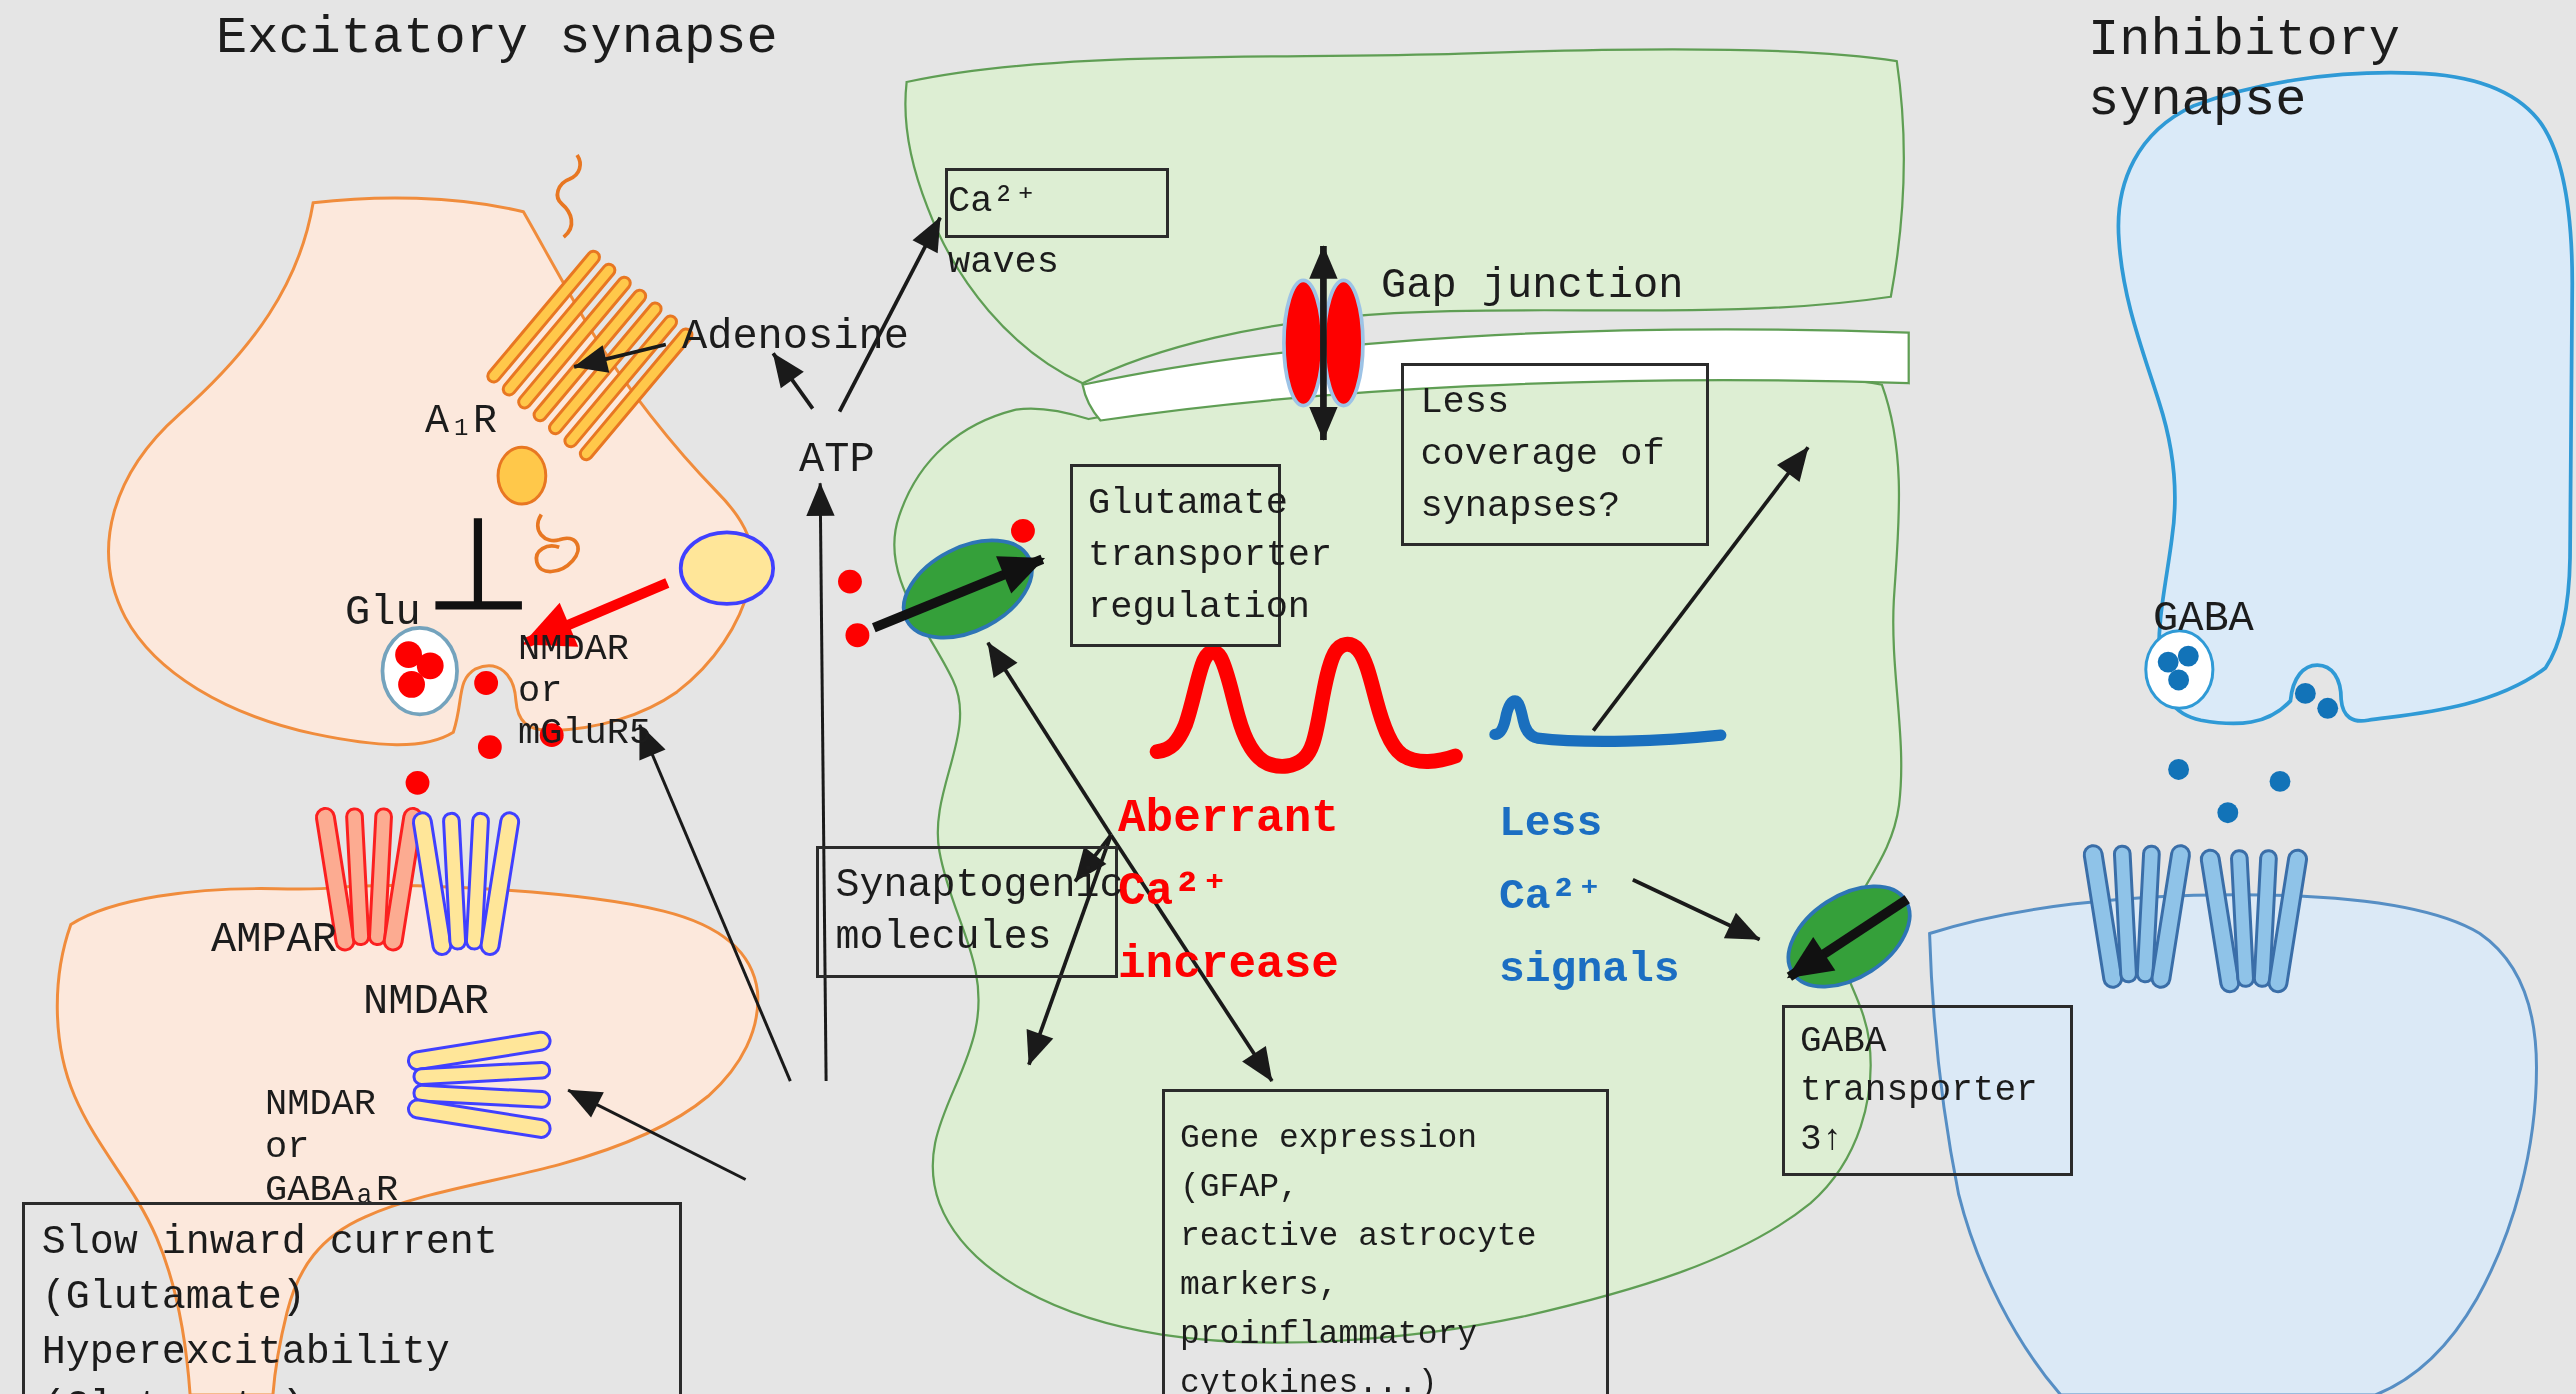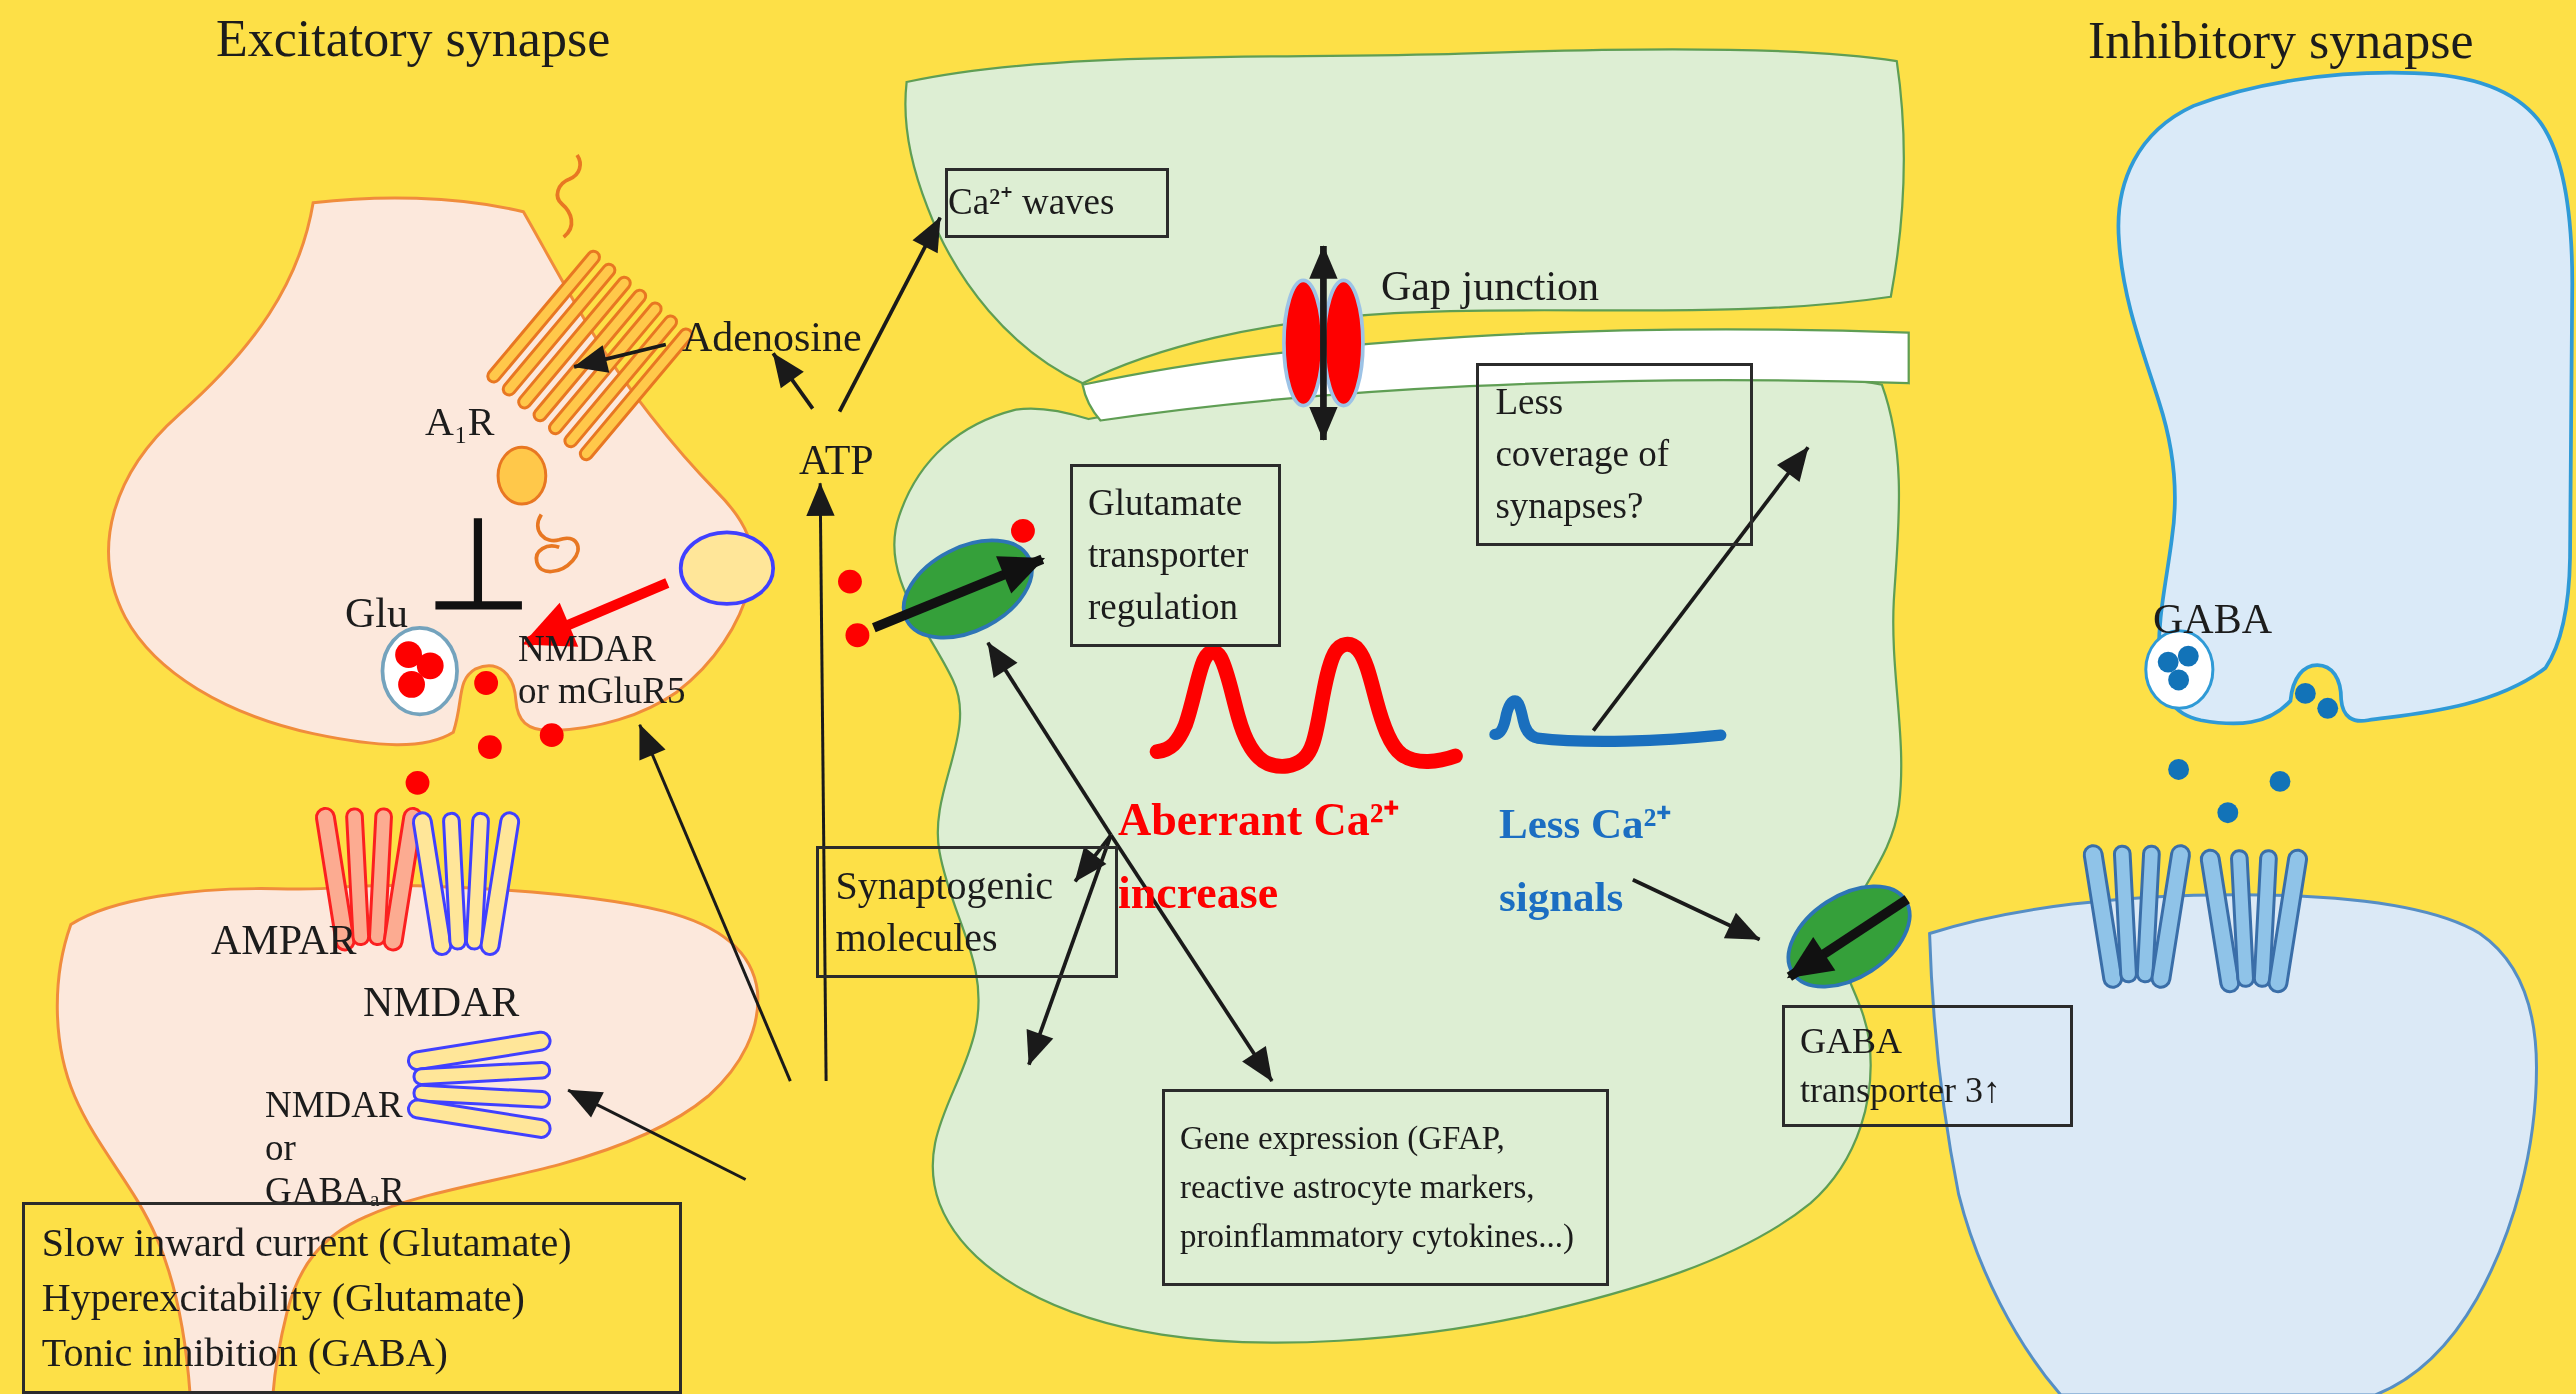--- a/index.html
+++ b/index.html
@@ -1,17 +1,17 @@
 <!DOCTYPE html>
 <html style="font-size:12px"><head>
 <meta charset="utf-8">
 <style>
   html,body{margin:0;padding:0;background:#ffffff;}
-  #canvas{position:relative;width:2576px;height:1395px;background:#fde047;overflow:hidden;
-          font-family:Liberation Serif, serif;color:#1c1c1c;}
+  #canvas{position:relative;width:2576px;height:1395px;background:#e5e5e5;overflow:hidden;
+          font-family:Liberation Mono, monospace;color:#1c1c1c;}
   #shapes{position:absolute;left:0;top:0;}
   .lbl{position:absolute;white-space:pre-line;line-height:1.15;}
   .title{font-size:52px;}
   .box{position:absolute;border:3.7px solid #2b2b2b;background:transparent;white-space:pre-line;box-sizing:border-box;}
   .center{text-align:left;margin-top:28px;}
   .redtxt{color:#fe0000;font-weight:bold;}
   .bluetxt{color:#1b6ec2;font-weight:bold;}
 </style>
 </head>
 <body>
@@ -144,21 +144,21 @@
 GABAₐR</div>
   <div class="lbl" style="left:1381px;top:262px;font-size:42px;">Gap junction</div>
   <div class="lbl" style="left:2153px;top:595px;font-size:42px;">GABA</div>
 
   <div class="lbl center redtxt" style="left:1118px;top:755px;width:358px;font-size:46px;line-height:73px;">Aberrant Ca²⁺
 increase</div>
   <div class="lbl center bluetxt" style="left:1499px;top:759px;width:224px;font-size:43px;line-height:73px;">Less Ca²⁺
 signals</div>
 
   <div class="box center" style="left:945px;top:140px;width:224px;height:70px;font-size:37px;line-height:61px;">Ca²⁺ waves</div>
-  <div class="box" style="left:1476px;top:363px;width:277px;font-size:37px;line-height:52px;padding:10.4px 16.4px;">Less
+  <div class="box" style="left:1401px;top:363px;width:308px;font-size:37px;line-height:52px;padding:10.4px 16.4px;">Less
 coverage of
 synapses?</div>
   <div class="box" style="left:1070px;top:464px;width:211px;font-size:37px;line-height:52px;padding:10.4px 15px;">Glutamate
 transporter
 regulation</div>
   <div class="box" style="left:816px;top:846px;width:302px;font-size:40px;line-height:52px;padding:11.2px 16.4px;">Synaptogenic
 molecules</div>
   <div class="box" style="left:1162px;top:1089px;width:447px;font-size:33px;line-height:49px;padding:22px 15px;">Gene expression (GFAP,
 reactive astrocyte markers,
 proinflammatory cytokines...)</div>

